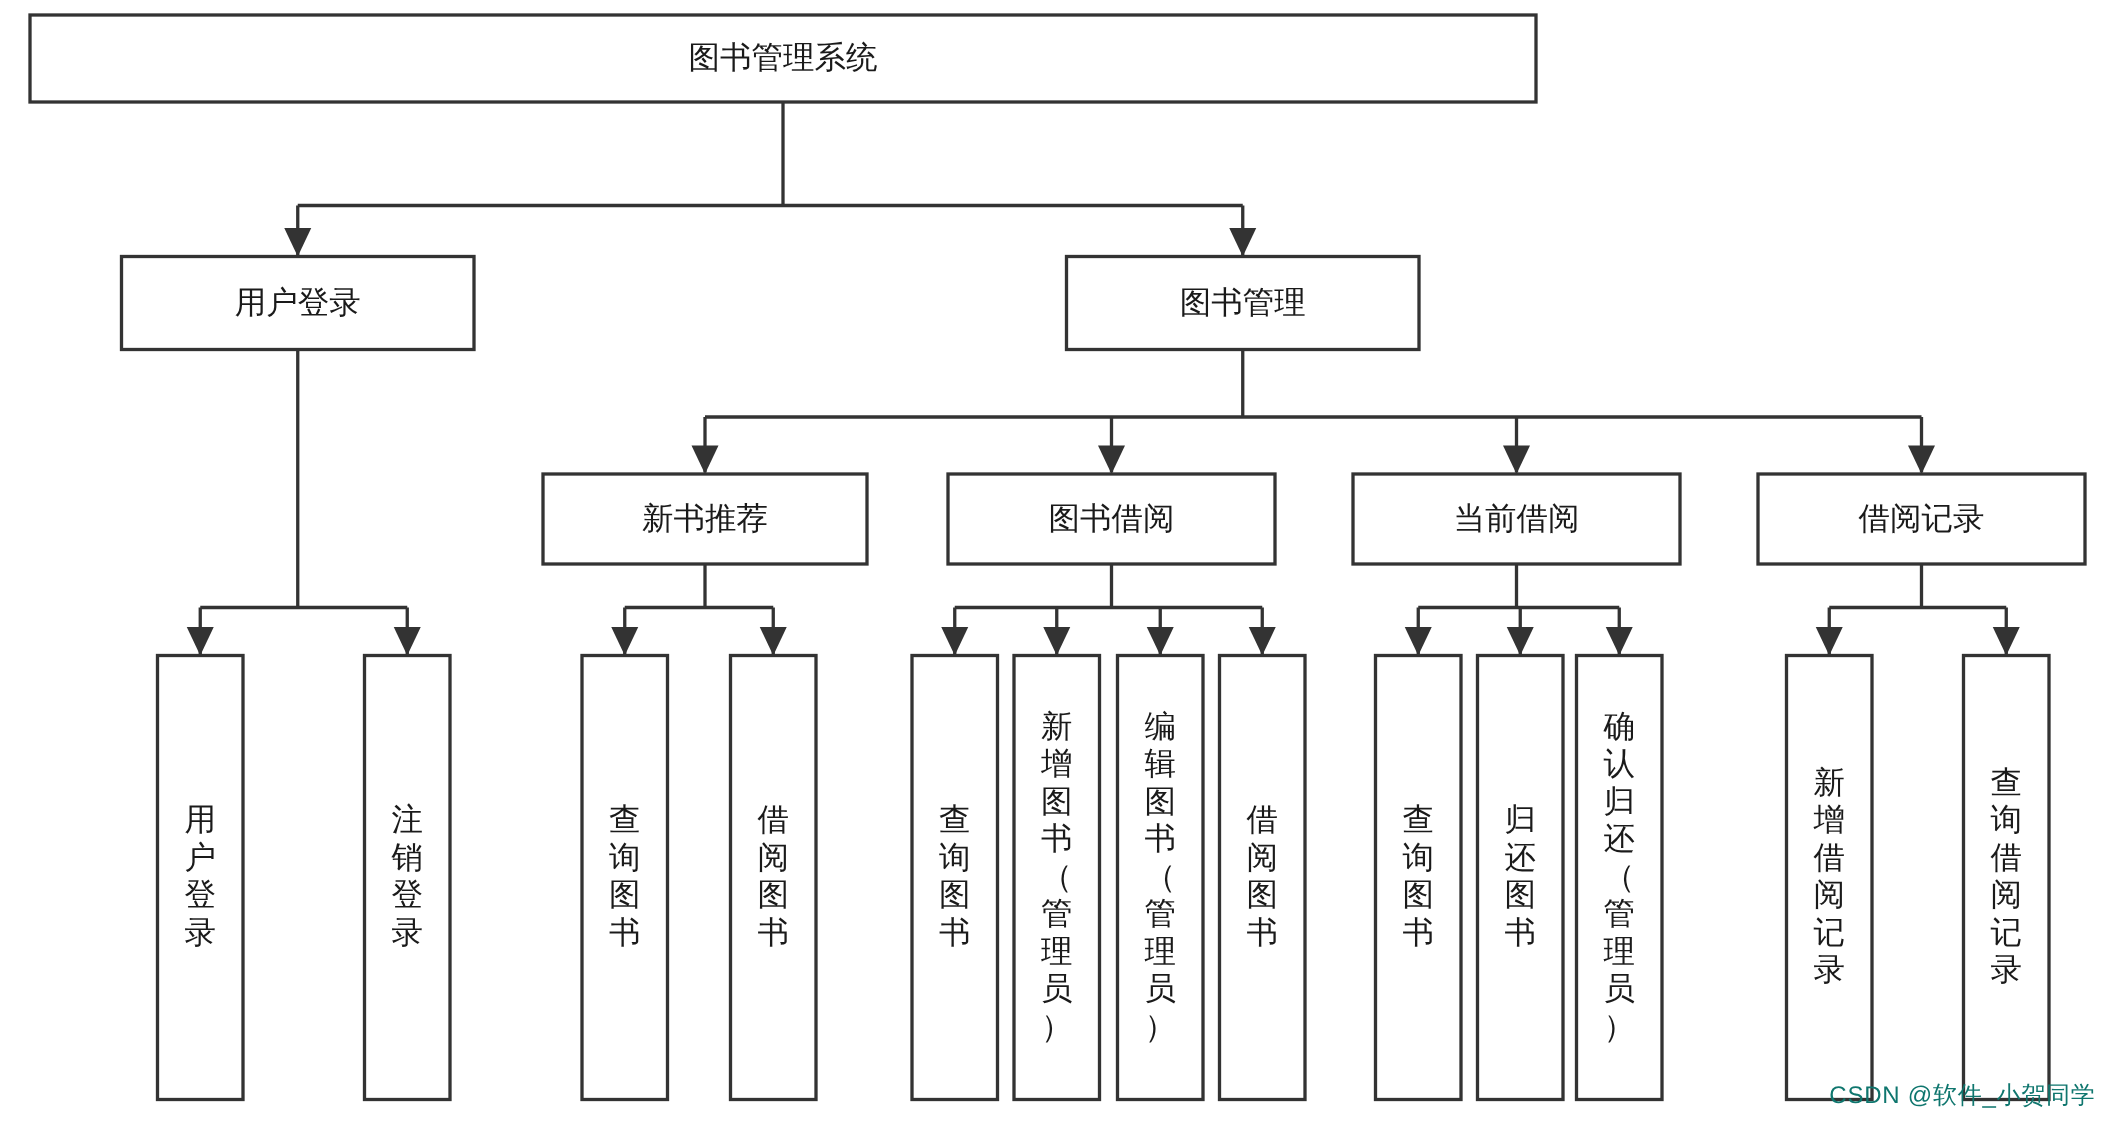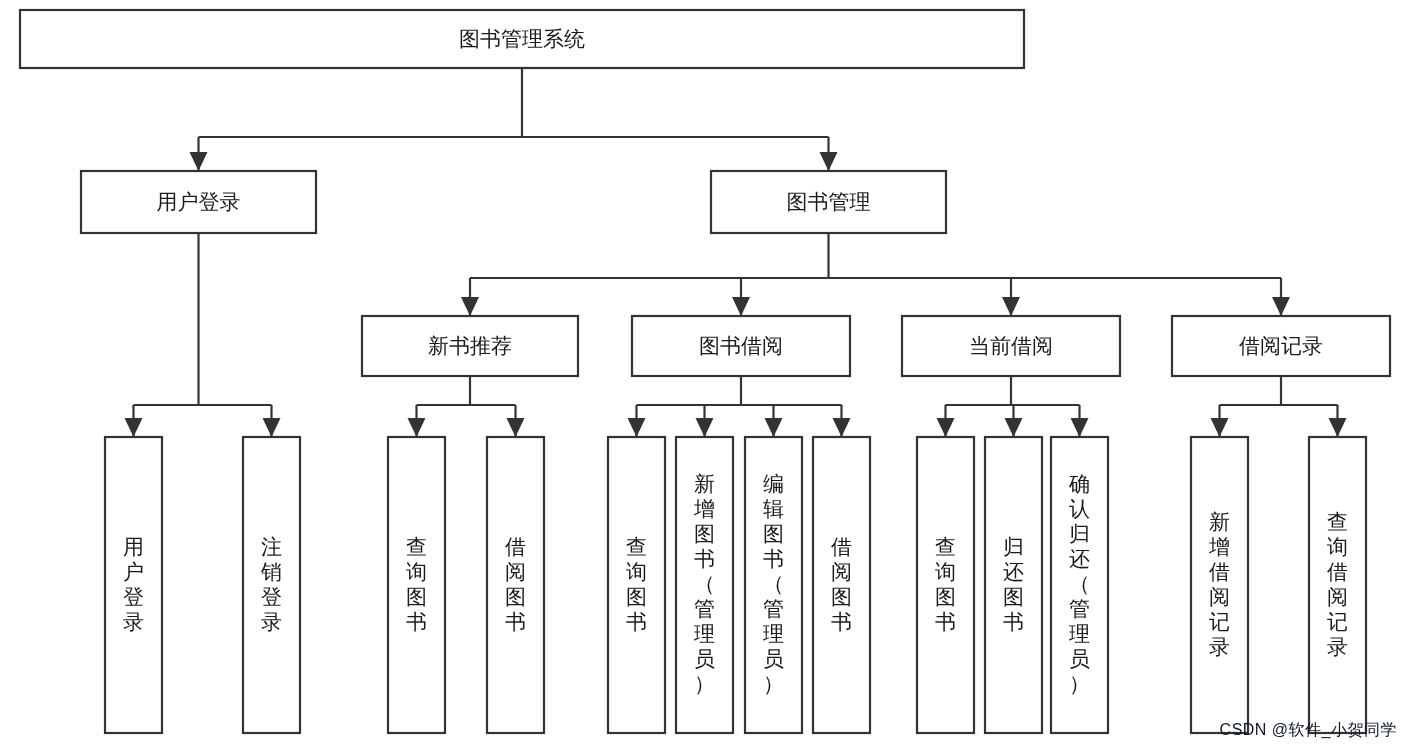--- a/index.html
+++ b/index.html
@@ -48,21 +48,21 @@
   .arrow-head {
     fill: #333333;
     stroke: none;
   }
   .watermark {
     position: absolute;
     right: 8px;
     bottom: 4px;
     font-family: "Liberation Sans", "DejaVu Sans", sans-serif;
     font-size: 16px;
-    color: #0f172a;
+    color: #0f766e;
     white-space: nowrap;
     letter-spacing: 0.5px;
   }
 </style>
 </head>
 <body>
 
 <div id="diagram-root">
   <svg id="flow" viewBox="0 0 1405 747">
     <g id="edges-layer">

